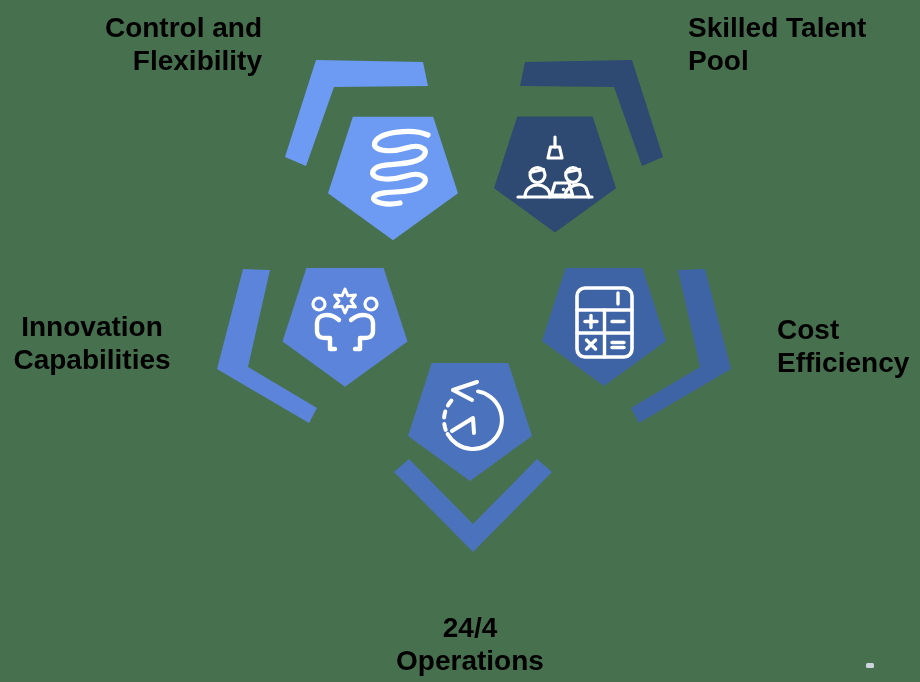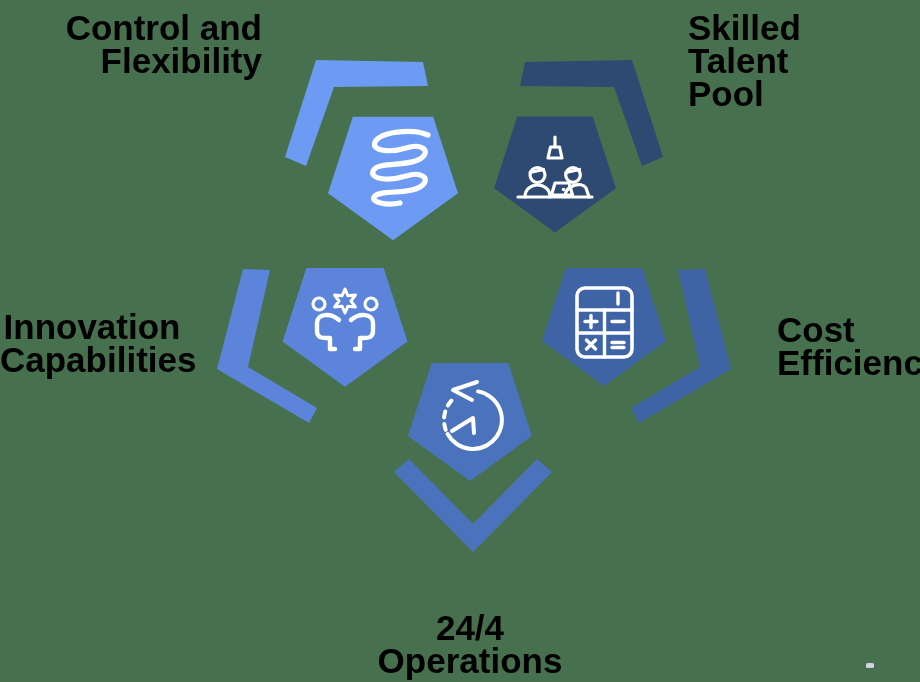--- a/index.html
+++ b/index.html
@@ -1,19 +1,19 @@
 <!DOCTYPE html>
 <html><head>
 <meta charset="utf-8">
 <style>
   html,body{margin:0;padding:0;}
   .canvas{position:relative;width:920px;height:682px;overflow:hidden;
           font-family:"Liberation Sans",sans-serif;}
   .canvas svg{position:absolute;left:0;top:0;}
-  .lbl{position:absolute;font-weight:bold;font-size:35px;line-height:33px;
+  .lbl{position:absolute;font-weight:bold;font-size:28px;line-height:33px;
        color:#000;white-space:pre-line;letter-spacing:0;}
 </style>
 </head>
 <body>
 
 <div class="canvas">
 
   <svg width="920" height="682" viewBox="0 0 920 682">
 
     <rect x="0" y="0" width="920" height="682" fill="#47714E"></rect>

